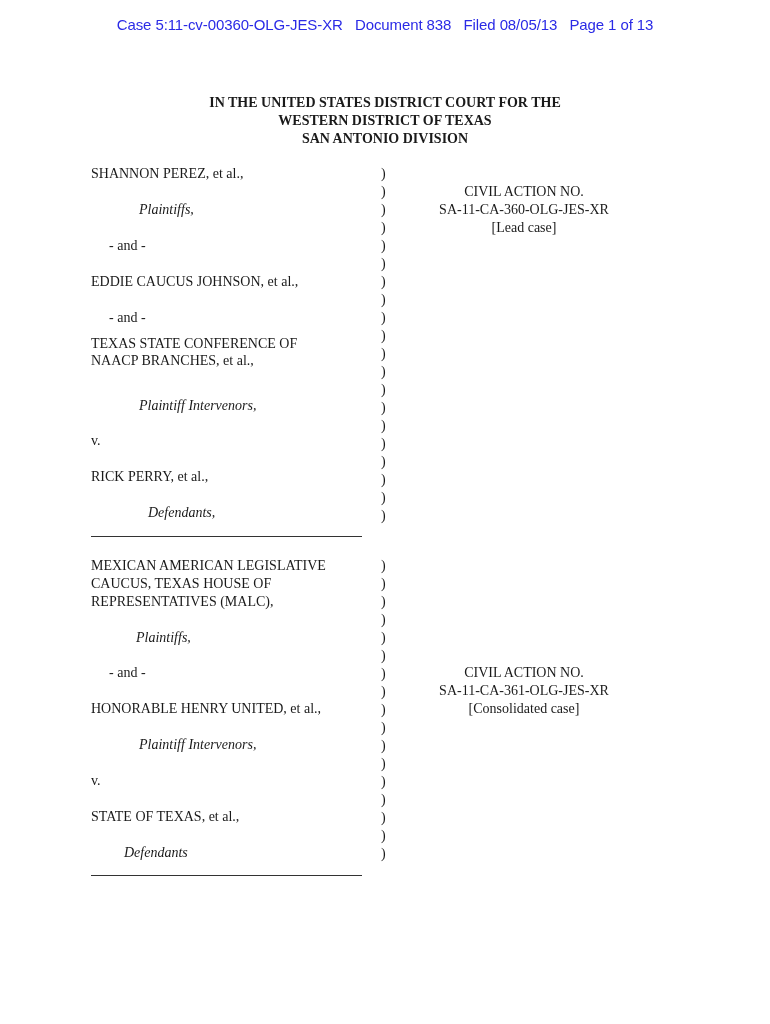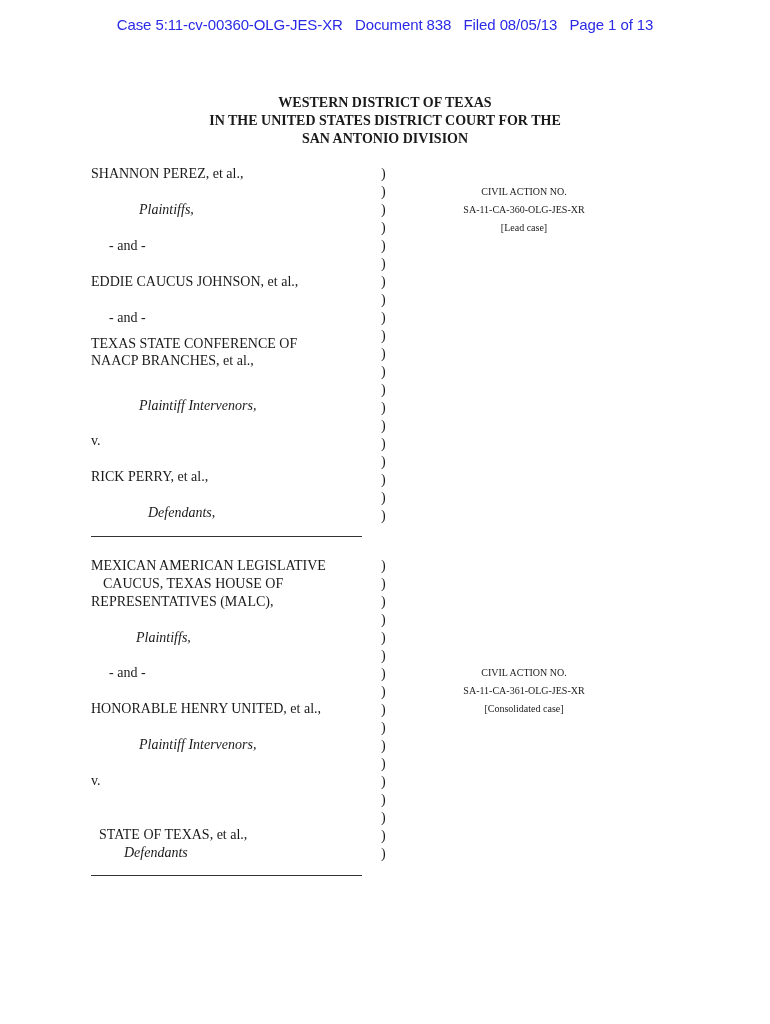--- a/index.html
+++ b/index.html
@@ -10,31 +10,31 @@
              color: #2a2ae6; white-space: pre; letter-spacing: -0.1px; }
     .court { position: absolute; top: 94px; left: 0; width: 770px; text-align: center;
              font-weight: bold; font-size: 14px; line-height: 18px; }
     .court div { white-space: nowrap; }
     .block { position: absolute; left: 91px; }
     .line { position: absolute; left: 0; height: 18px; line-height: 18px; font-size: 14px; white-space: nowrap; }
     .paren { position: absolute; left: 290px; font-size: 14px; line-height: 18px; }
     .paren div { height: 18px; }
     .ital { font-style: italic; }
     .rule { position: absolute; left: 0; width: 271px; height: 0; border-top: 1px solid #333; }
-    .caseno { position: absolute; left: 414px; width: 220px; text-align: center; font-size: 10px; line-height: 18px; }
+    .caseno { position: absolute; left: 414px; width: 220px; text-align: center; font-size: 14px; line-height: 18px; }
     .caseno div { white-space: nowrap; }
   </style>
 </head>
 <body>
 
 <div class="stamp"><span>Case 5:11-cv-00360-OLG-JES-XR</span>   <span>Document 838</span>   <span>Filed 08/05/13</span>   <span>Page 1 of 13</span></div>
 
 <div class="court">
+  <div>IN THE UNITED STATES DISTRICT COURT FOR THE</div>
   <div>WESTERN DISTRICT OF TEXAS</div>
-  <div>IN THE UNITED STATES DISTRICT COURT FOR THE</div>
   <div>SAN ANTONIO DIVISION</div>
 </div>
 
 <div class="block" style="top:165px;">
   <div class="line" style="top:0px;text-align:center;">SHANNON PEREZ, et al.,</div>
   <div class="line ital" style="top:36px; left:48px;">Plaintiffs,</div>
   <div class="line" style="top:72px; left:18px;">- and -</div>
   <div class="line" style="top:108px;">EDDIE CAUCUS JOHNSON, et al.,</div>
   <div class="line" style="top:144px; left:18px;">- and -</div>
   <div class="line" style="top:170px;">TEXAS STATE CONFERENCE OF</div>
@@ -69,28 +69,28 @@
 </div>
 
 <div class="caseno" style="top:183px;">
   <div>CIVIL ACTION NO.</div>
   <div>SA-11-CA-360-OLG-JES-XR</div>
   <div>[Lead case]</div>
 </div>
 
 <div class="block" style="top:557px;">
   <div class="line" style="top:0px;">MEXICAN AMERICAN LEGISLATIVE</div>
-  <div class="line" style="top:18px;margin-left:12px;">CAUCUS, TEXAS HOUSE OF</div>
+  <div class="line" style="top:18px;">CAUCUS, TEXAS HOUSE OF</div>
   <div class="line" style="top:36px;">REPRESENTATIVES (MALC),</div>
   <div class="line ital" style="top:72px; left:45px;">Plaintiffs,</div>
   <div class="line" style="top:107px; left:18px;">- and -</div>
   <div class="line" style="top:143px;">HONORABLE HENRY UNITED, et al.,</div>
   <div class="line ital" style="top:179px; left:48px;">Plaintiff Intervenors,</div>
   <div class="line" style="top:215px;">v.</div>
-  <div class="line" style="top:269px;margin-left:8px;">STATE OF TEXAS, et al.,</div>
+  <div class="line" style="top:251px;">STATE OF TEXAS, et al.,</div>
   <div class="line ital" style="top:287px; left:33px;">Defendants</div>
   <div class="rule" style="top:318px;"></div>
   <div class="paren" style="top:0px;">
     <div>)</div>
       <div>)</div>
       <div>)</div>
       <div>)</div>
       <div>)</div>
     <div>)</div>
       <div>)</div>

